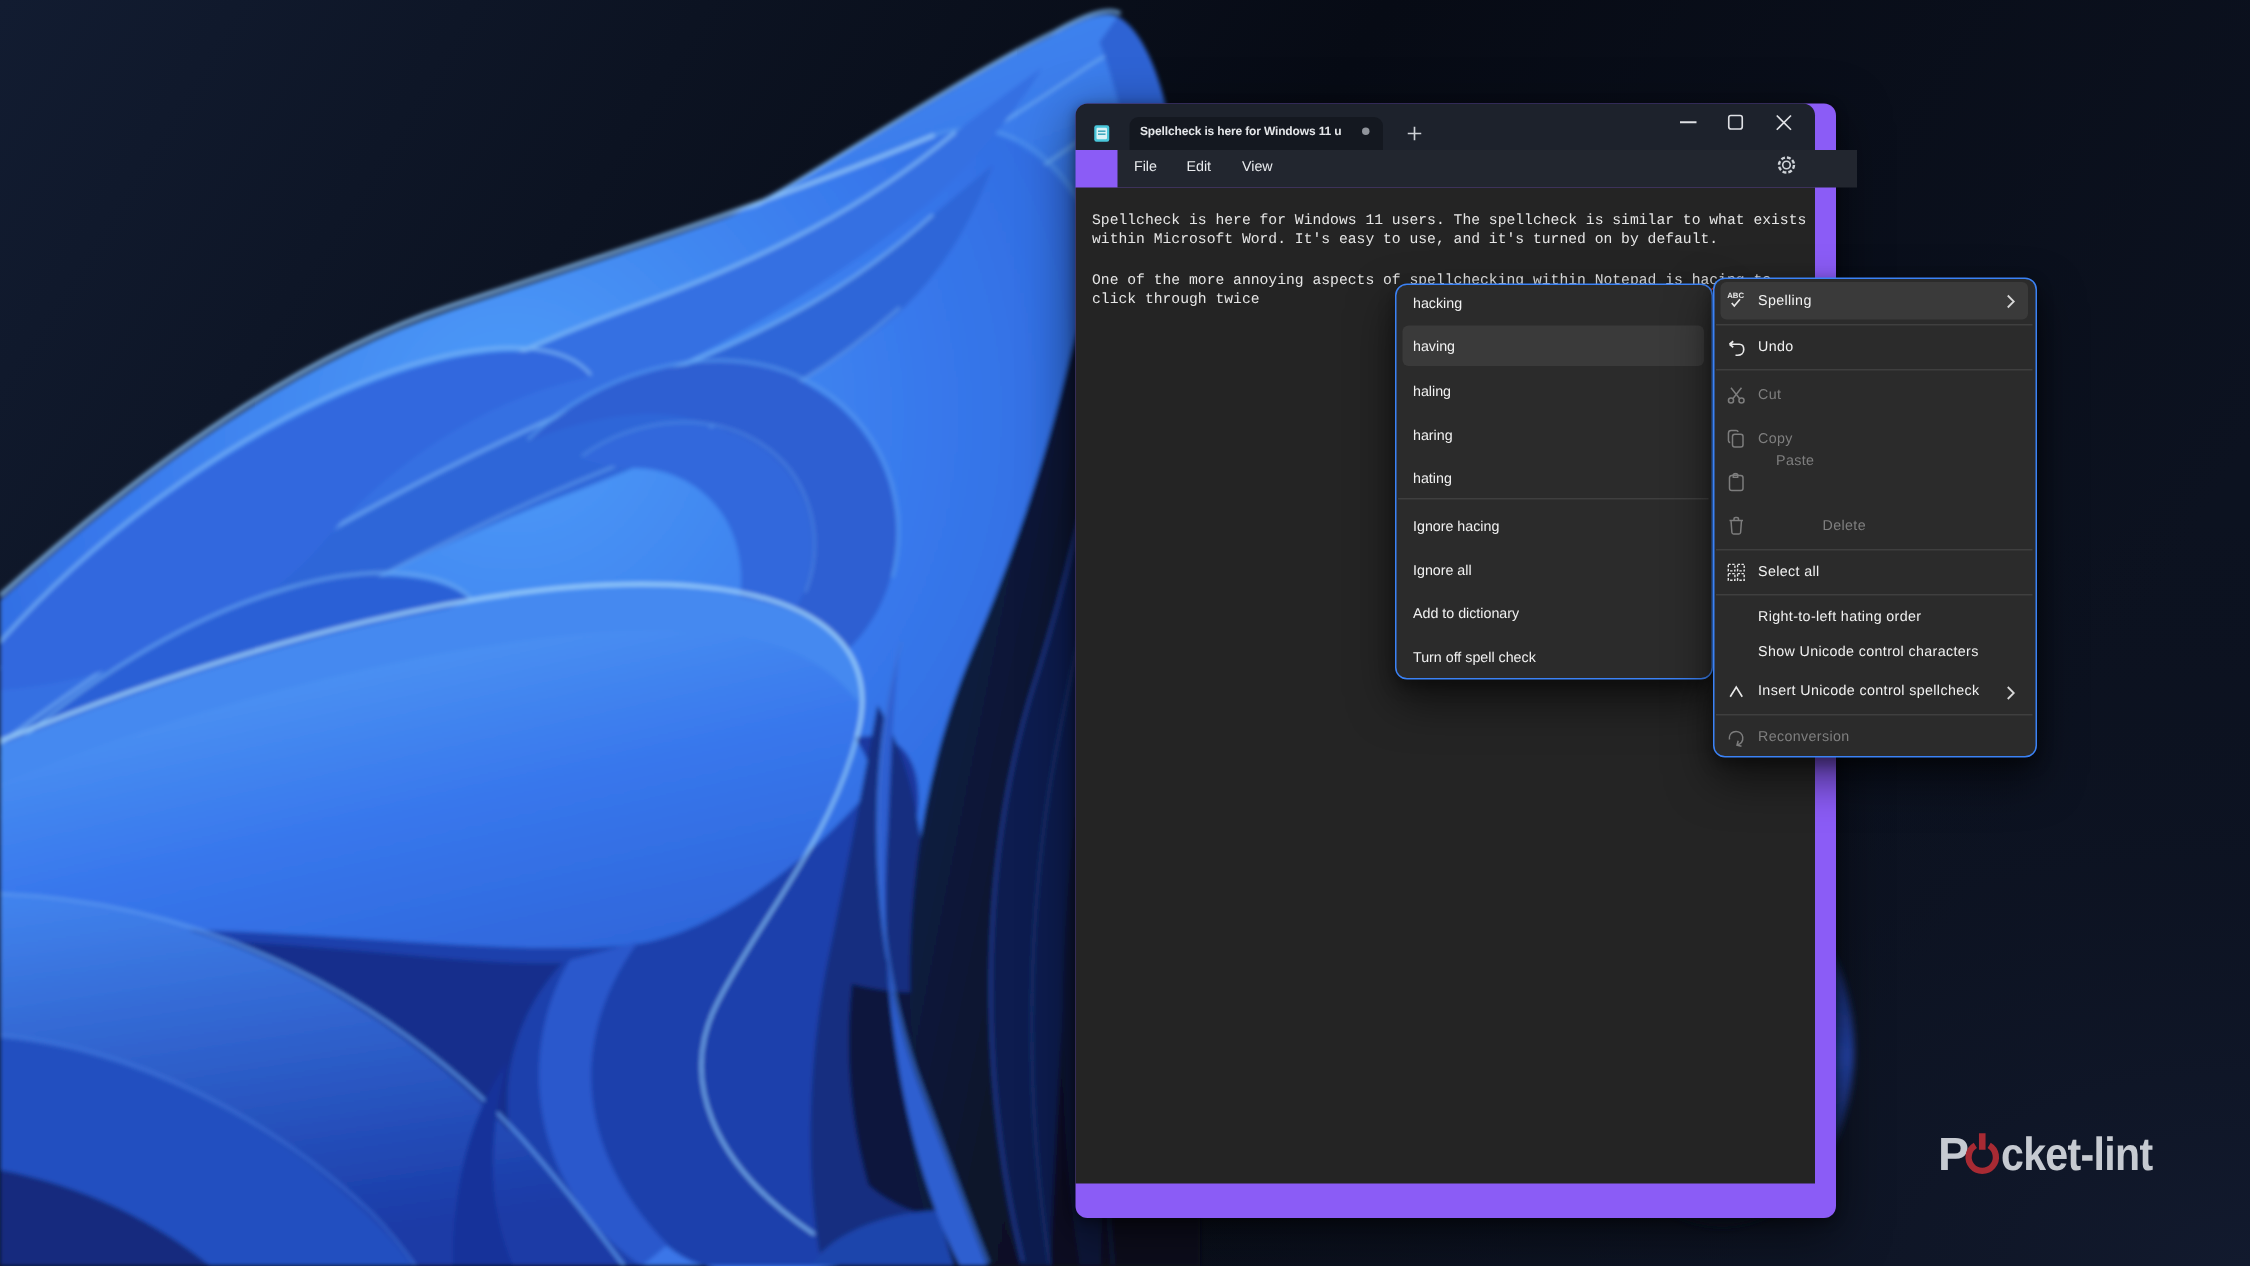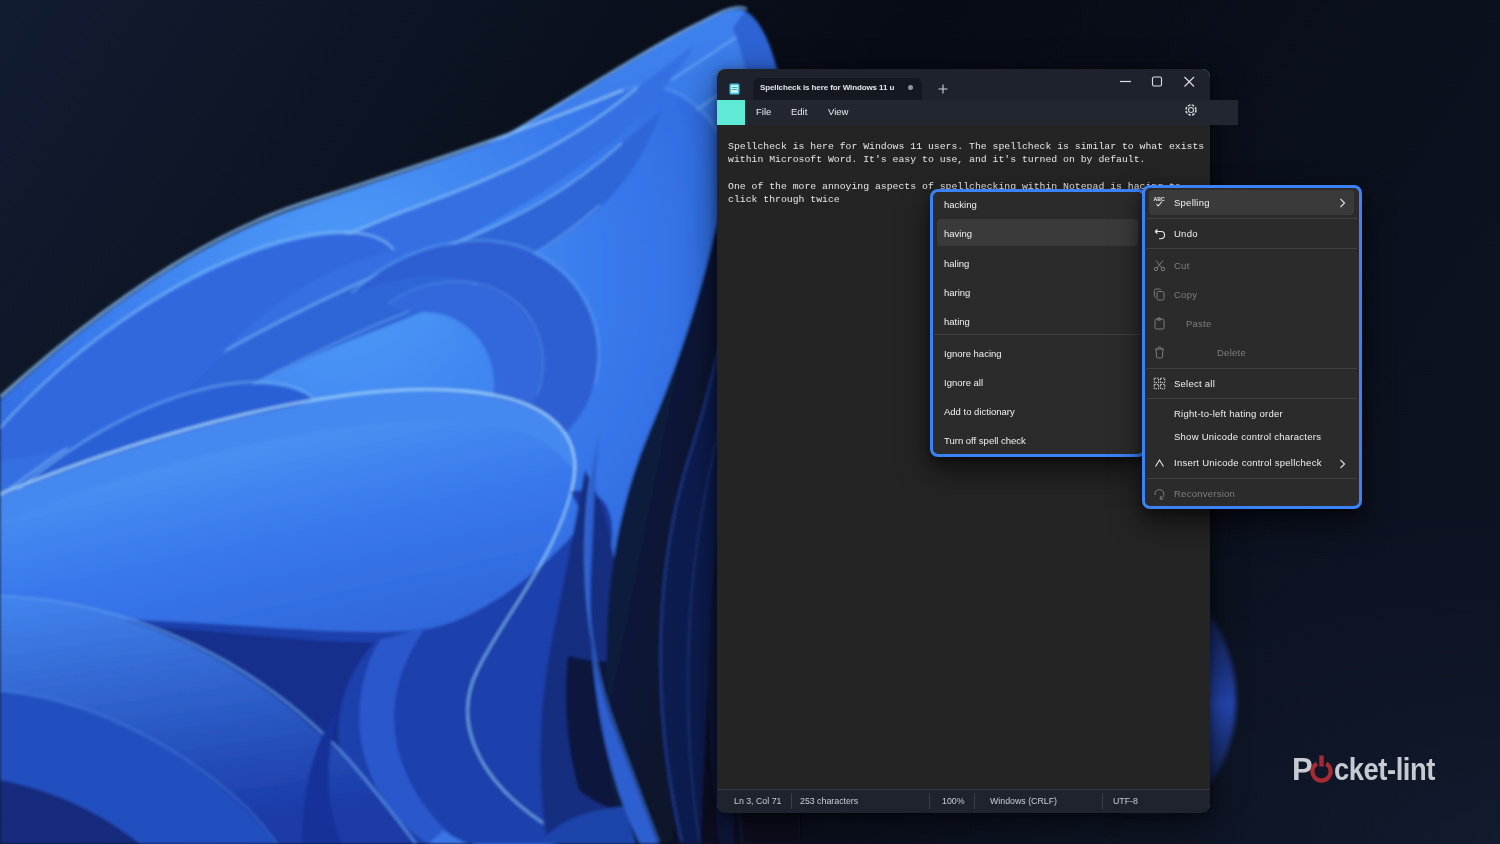--- a/index.html
+++ b/index.html
@@ -1,37 +1,37 @@
 <!DOCTYPE html>
 <html><head>
 <meta charset="utf-8">
 <style>
   html,body{margin:0;padding:0;width:1500px;height:844px;overflow:hidden;background:#060a13;
     font-family:"Liberation Sans", sans-serif;}
   #wp{position:absolute;left:0;top:0;width:1500px;height:844px;}
   
   #win{position:absolute;left:717px;top:69px;width:493px;height:743px;
-    background:#5eead4;border-radius:8px;box-shadow:0 10px 34px rgba(0,0,0,.55), 0 2px 8px rgba(0,0,0,.4);}
+    background:#8b5cf6;border-radius:8px;box-shadow:0 10px 34px rgba(0,0,0,.55), 0 2px 8px rgba(0,0,0,.4);padding-left:14px;}
   #titlebar{position:absolute;left:0;top:0;width:493px;height:31px;background:#1d222c;border-radius:8px 8px 0 0;}
   #tab{position:absolute;left:36px;top:9px;width:169px;height:22px;background:#141820;border-radius:6px 6px 0 0;}
   #tabtitle{position:absolute;left:7px;top:5px;font-size:8px;font-weight:bold;color:#e4e6e9;letter-spacing:-0.1px;white-space:nowrap;width:148px;overflow:hidden;}
   #dirtydot{position:absolute;left:191px;top:16px;width:5px;height:5px;border-radius:50%;background:#90949b;}
   #plusbtn{position:absolute;left:220px;top:14px;width:12px;height:12px;color:#cfd2d7;}
   #npicon{position:absolute;left:12px;top:14px;width:11px;height:12px;}
   #caption{position:absolute;right:0;top:0;width:120px;height:30px;}
   #menubar{position:absolute;left:0;top:31px;width:493px;height:25px;background:#22262f;margin-left:28px;}
   .mitem{position:absolute;top:6px;font-size:9.5px;color:#e9ebee;}
   #gear{position:absolute;left:467px;top:34px;width:14px;height:14px;}
   #editor{position:absolute;left:0;top:56px;width:493px;height:664px;background:#242424;overflow:hidden;}
   .tl{position:absolute;left:11px;font-family:"Liberation Mono",monospace;font-size:9.8px;color:#e6e6e6;white-space:pre;letter-spacing:0px;}
   #statusbar{position:absolute;left:0;top:720px;width:493px;height:23px;background:#1f232d;border-radius:0 0 8px 8px;border-top:1px solid #333844;}
   .st{position:absolute;top:6px;font-size:8.8px;color:#c9cdd4;}
   .ssep{position:absolute;top:3px;width:1px;height:16px;background:#3a3f4a;}
   
-  .menu{position:absolute;background:#2b2b2b;border:3px solid #3b82f6;border-radius:8px;
+  .menu{position:absolute;background:#2b2b2b;border:1px solid #3b82f6;border-radius:8px;
     box-shadow:0 14px 30px rgba(0,0,0,.55), 0 4px 10px rgba(0,0,0,.35);}
   #submenu{left:930px;top:189px;width:210px;height:262px;}
   #ctxmenu{left:1142px;top:185px;width:214px;height:318px;}
   #ctxmenu .mi{letter-spacing:0.25px;}
   .mi{position:absolute;font-size:9.5px;color:#f1f1f1;white-space:nowrap;}
   .mi.grey{color:#7f7f7f;}
   .hl{position:absolute;background:#3a3a3a;border-radius:4px;}
   .msep{position:absolute;height:1px;background:#3f3f3f;}
   .chev{position:absolute;}
   .micon{position:absolute;}
@@ -212,31 +212,20 @@
   </svg>
   <div id="editor">
     <div class="tl" style="top:16px;">Spellcheck is here for Windows 11 users. The spellcheck is similar to what exists</div>
     <div class="tl" style="top:29.4px;">within Microsoft Word. It's easy to use, and it's turned on by default.</div>
     <div class="tl" style="top:56px;">One of the more annoying aspects of spellchecking within Notepad is hacing to</div>
     <div class="tl" style="top:69.4px;">click through twice</div>
     <svg style="position:absolute;left:416px;top:66px;" width="36" height="4" viewBox="0 0 36 4">
         <path d="M0,2 Q2,0 4,2 T8,2 T12,2 T16,2 T20,2 T24,2 T28,2 T32,2 T36,2" stroke="#e8442e" stroke-width="1" fill="none"></path>
       </svg>
   </div>
-  <div id="statusbar">
-    <span class="st" style="left:17px;">Ln 3, Col 71</span>
-    <div class="ssep" style="left:74px;"></div>
-    <span class="st" style="left:83px;">253 characters</span>
-    <div class="ssep" style="left:212px;"></div>
-    <span class="st" style="left:225px;">100%</span>
-    <div class="ssep" style="left:257px;"></div>
-    <span class="st" style="left:273px;">Windows (CRLF)</span>
-    <div class="ssep" style="left:385px;"></div>
-    <span class="st" style="left:396px;">UTF-8</span>
-  </div>
 </div>
 
 <div id="submenu" class="menu">
   <div class="hl" style="left:4px;top:27px;width:201px;height:27px;"></div>
   <span class="mi" style="left:11px;top:197px;"></span>
   <span class="mi" style="left:11px;top:7px;">hacking</span>
   <span class="mi" style="left:11px;top:36px;">having</span>
   <span class="mi" style="left:11px;top:66px;">haling</span>
   <span class="mi" style="left:11px;top:95px;">haring</span>
   <span class="mi" style="left:11px;top:124px;">hating</span>
@@ -272,21 +261,21 @@
   <svg class="micon" style="left:8px;top:100px;" width="13" height="13" viewBox="0 0 13 13">
     <rect x="4" y="3.5" width="7" height="8.5" rx="1.5" stroke="#7d7d7d" stroke-width="1" fill="none"></rect>
     <path d="M2.5,9 L2.2,9 C1.6,8.8 1.3,8.3 1.3,7.7 L1.3,2.8 C1.3,1.8 2.1,1 3.1,1 L6.5,1 C7.1,1 7.6,1.4 7.8,1.9" stroke="#7d7d7d" stroke-width="1" fill="none"></path>
   </svg>
   <span class="mi grey" style="left:29px;top:101px;">Copy</span>
   <svg class="micon" style="left:8px;top:129px;" width="13" height="13" viewBox="0 0 13 13">
     <rect x="2" y="2" width="9" height="10" rx="1.5" stroke="#7d7d7d" stroke-width="1" fill="none"></rect>
     <path d="M4.5,2 C4.5,1.2 5.1,0.6 6,0.6 C6.9,0.6 7.5,1.2 7.5,2" stroke="#7d7d7d" stroke-width="1" fill="none"></path>
     <path d="M4.5,1.8 L7.5,1.8 L7.5,3.2 L4.5,3.2 Z" stroke="#7d7d7d" stroke-width="0.9" fill="none"></path>
   </svg>
-  <span class="mi grey" style="left:29px;top:130px;padding-left:12px;">Paste</span>
+  <span class="mi grey" style="left:29px;top:116px;padding-left:12px;">Paste</span>
   <svg class="micon" style="left:8px;top:158px;" width="13" height="13" viewBox="0 0 13 13">
     <path d="M2,3 L11,3 M5,3 L5,1.8 C5,1.3 5.4,1 6,1 L7,1 C7.6,1 8,1.3 8,1.8 L8,3 M3,3 L3.6,11 C3.7,11.6 4.1,12 4.7,12 L8.3,12 C8.9,12 9.3,11.6 9.4,11 L10,3" stroke="#7d7d7d" stroke-width="1" fill="none"></path>
   </svg>
   <span class="mi grey" style="left:29px;top:159px;margin-left:43px;">Delete</span>
   <div class="msep" style="left:1px;top:180px;width:211px;"></div>
   <svg class="micon" style="left:8px;top:189px;" width="13" height="13" viewBox="0 0 13 13">
     <g stroke="#e8e8e8" stroke-width="0.9" fill="none">
       <rect x="1.2" y="1.2" width="4.4" height="4.4" stroke-dasharray="1.6 1"></rect>
       <rect x="7.4" y="1.2" width="4.4" height="4.4" stroke-dasharray="1.6 1"></rect>
       <rect x="1.2" y="7.4" width="4.4" height="4.4" stroke-dasharray="1.6 1"></rect>

